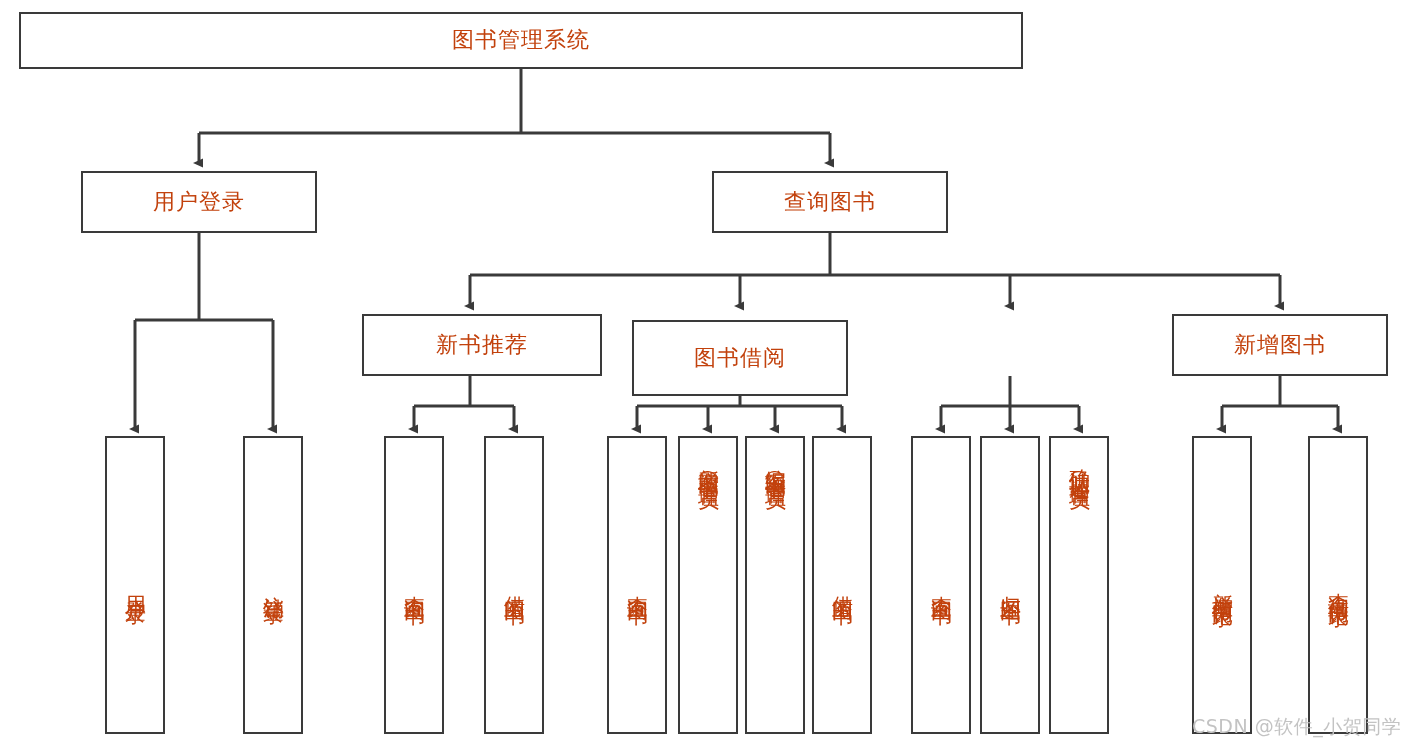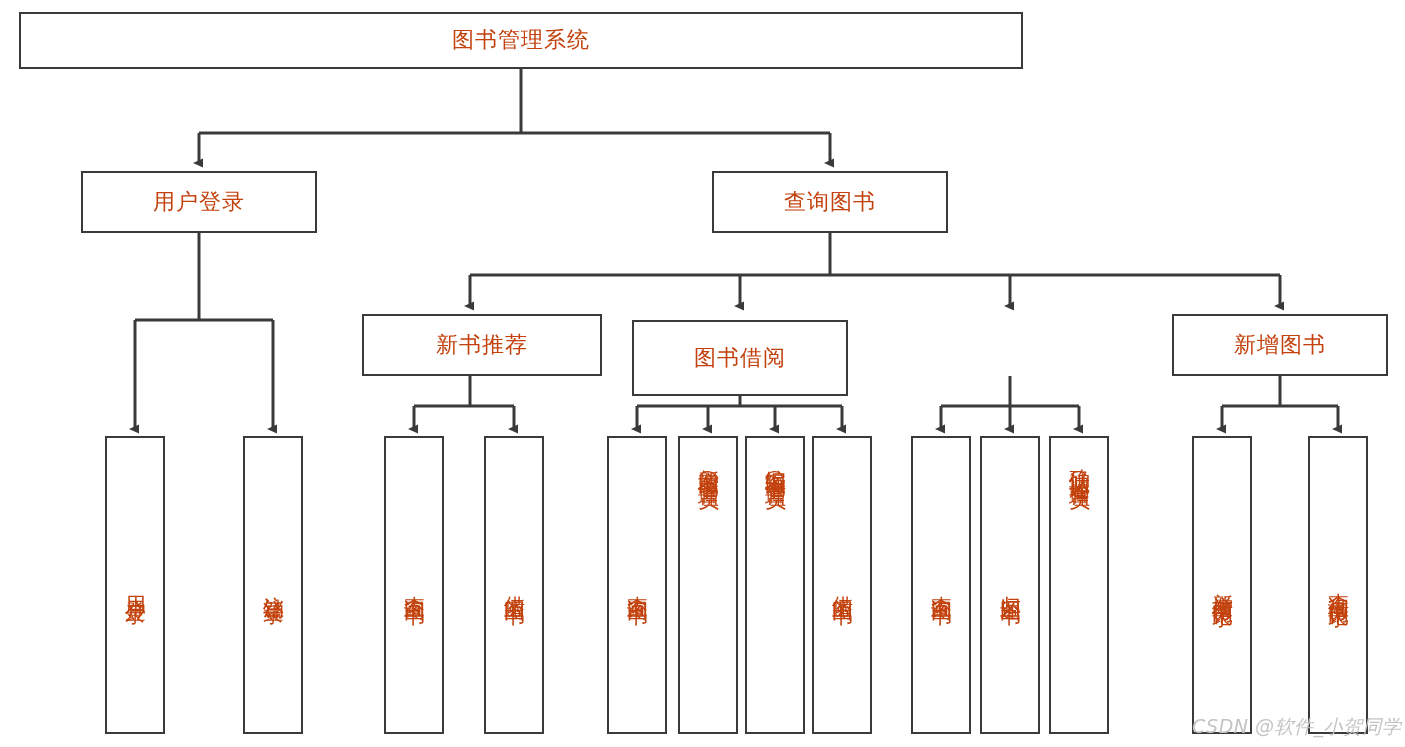--- a/index.html
+++ b/index.html
@@ -195,15 +195,15 @@
   </div>
 
   <div class="node vertical mid" style="left:1192px;top:436px;width:60px;height:298px;">
     <span class="label">新增借阅记录</span>
   </div>
 
   <div class="node vertical mid" style="left:1308px;top:436px;width:60px;height:298px;">
     <span class="label">查询借阅记录</span>
   </div>
 
-  <div class="watermark" style="left:1192px;top:714px;font-style:italic;">CSDN @软件_小贺同学</div>
+  <div class="watermark" style="left:1192px;top:714px;">CSDN @软件_小贺同学</div>
 
 </div>
 
 </body></html>

